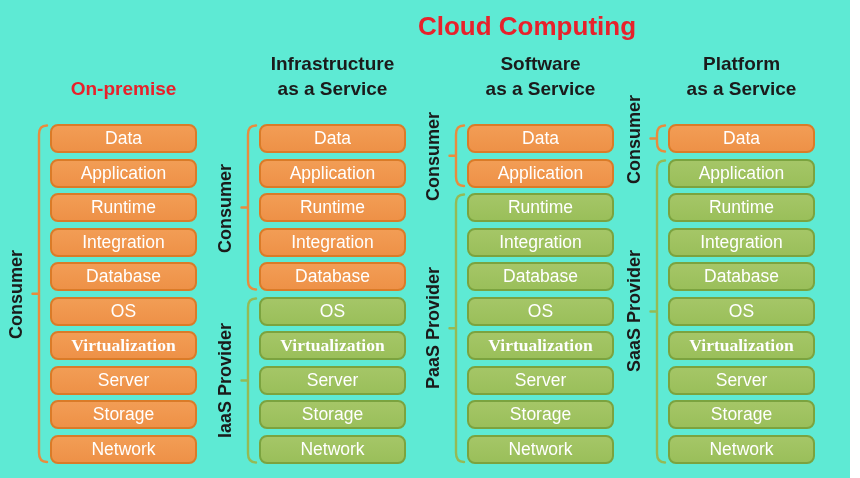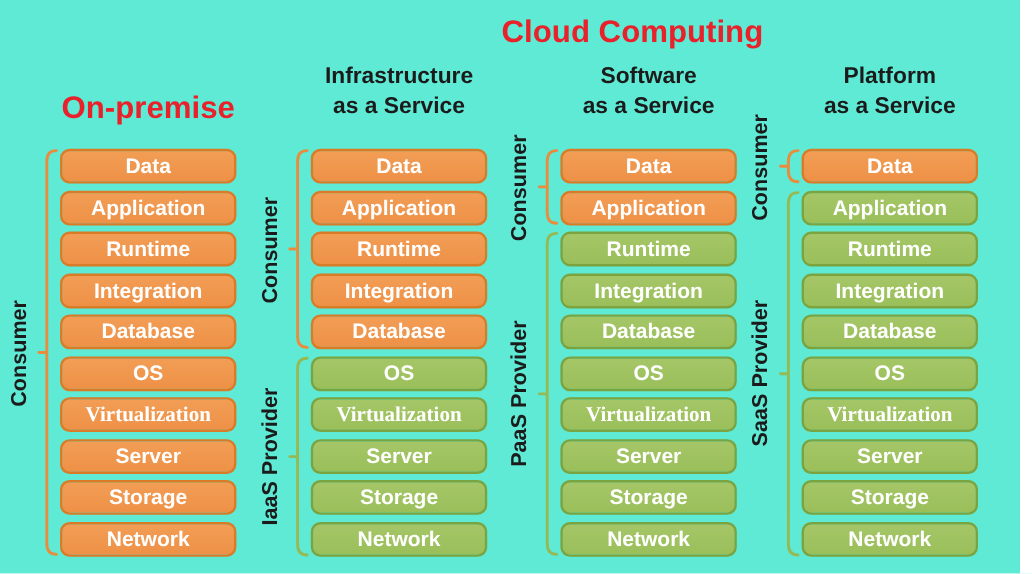--- a/index.html
+++ b/index.html
@@ -12,26 +12,26 @@
   .diagram-title{
     position:absolute;left:377px;top:10px;width:300px;margin:0;
     text-align:center;font-size:26px;font-weight:700;color:var(--red);
     line-height:32px;
   }
 
   .col-title{
     position:absolute;text-align:center;font-weight:700;color:var(--dark);
     font-size:19px;line-height:25px;
   }
-  .col-title.red{font-size:26px;line-height:30px;color:var(--red);}
+  .col-title.red{font-size:19px;line-height:30px;color:var(--red);}
 
   .layer-box{
     position:absolute;box-sizing:border-box;border-radius:8px;
     display:flex;align-items:center;justify-content:center;
-    font-size:17.5px;color:var(--box-text);border:2px solid transparent;font-weight:bold;
+    font-size:17.5px;color:var(--box-text);border:2px solid transparent;
   }
   .layer-box.orange{background:linear-gradient(180deg,var(--orange-fill-light),var(--orange-fill));border-color:var(--orange-border);}
   .layer-box.green{background:linear-gradient(180deg,var(--green-fill-light),var(--green-fill));border-color:var(--green-border);}
   .layer-box.bold{font-weight:700;font-family:Liberation Serif, serif;}
 
   .section-label{
     position:absolute;display:flex;align-items:center;justify-content:center;
     writing-mode:vertical-rl;transform:rotate(180deg);
     font-size:18px;font-weight:700;color:var(--dark);white-space:nowrap;
   }

